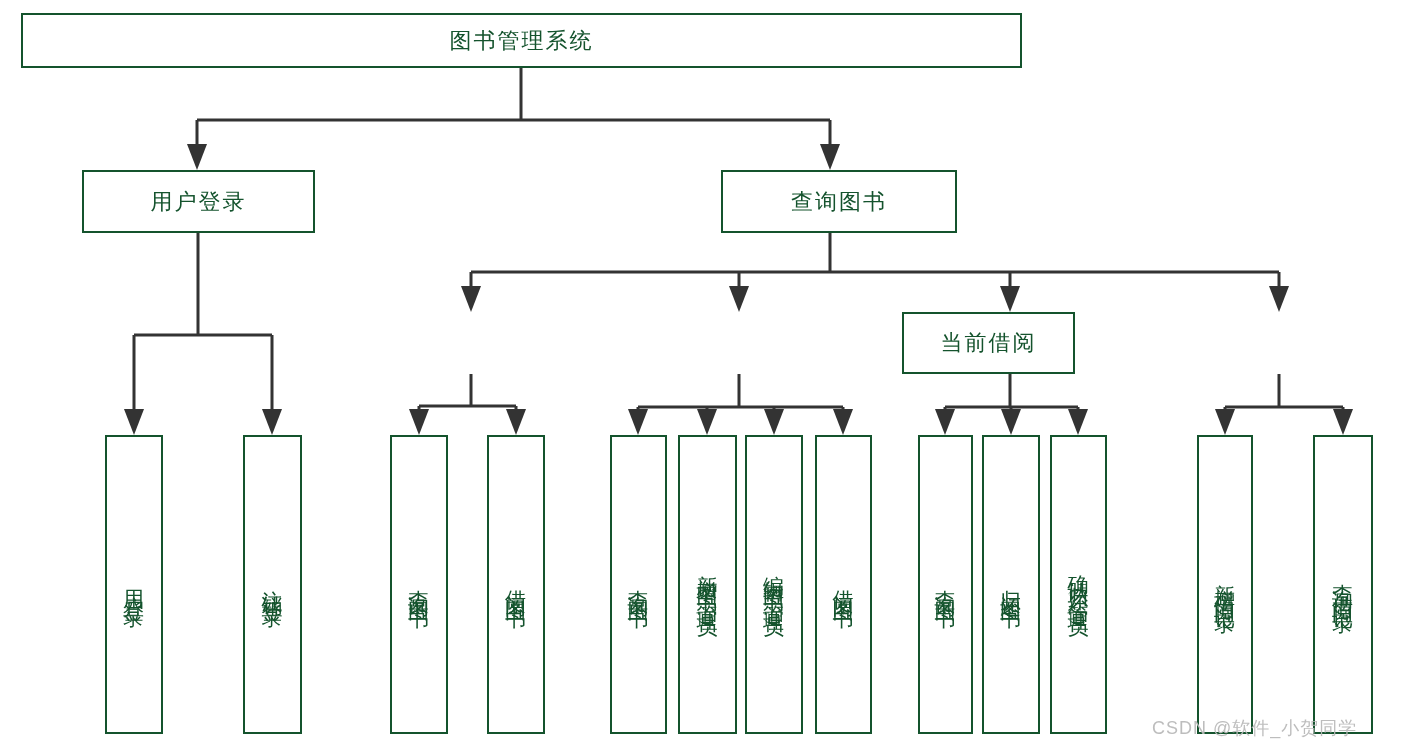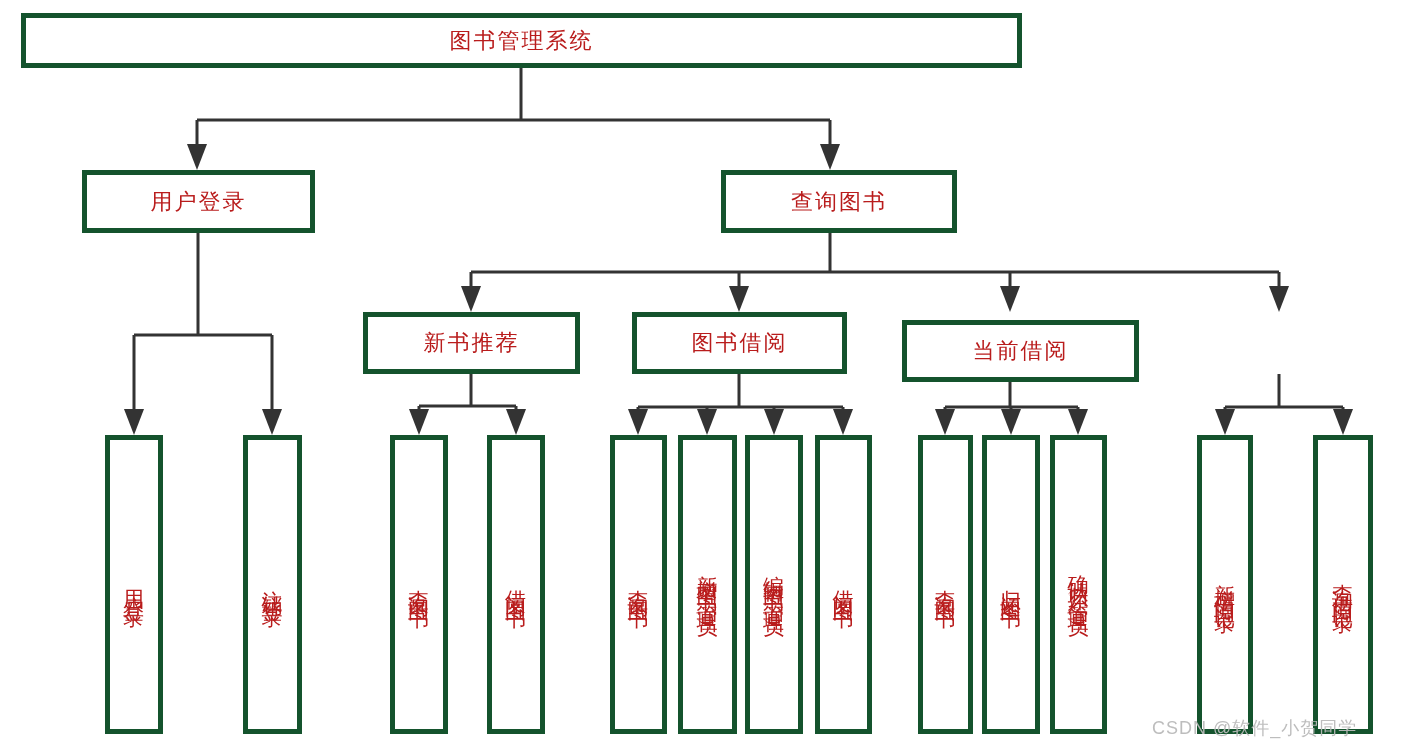--- a/index.html
+++ b/index.html
@@ -7,24 +7,24 @@
     position:relative;
     width:1405px;height:747px;
     background:#ffffff;
     font-family:"Liberation Sans","DejaVu Sans",sans-serif;
     overflow:hidden;
   }
   #wires{position:absolute;left:0;top:0;width:1405px;height:747px;}
   .node{
     position:absolute;
     box-sizing:border-box;
-    border:5px solid #14532d;
+    border:2px solid #14532d;
     background:#ffffff;
     display:flex;align-items:center;justify-content:center;
-    color:#b91c1c;
+    color:#14532d;
     font-size:22px;
     letter-spacing:2px;
     text-align:center;
   }
   .leaf{
     font-size:21px;
   }
   .leaf .vtext{
     writing-mode:vertical-rl;
     text-orientation:mixed;
@@ -91,27 +91,21 @@
     <span>图书管理系统</span>
   </div>
 
   <div class="node" style="left:82px;top:170px;width:233px;height:63px;">
     <span>用户登录</span>
   </div>
   <div class="node" style="left:721px;top:170px;width:236px;height:63px;">
     <span>查询图书</span>
   </div>
 
-  <div class="node" style="left:363px;top:312px;width:217px;height:62px;">
-    <span>新书推荐</span>
-  </div>
-  <div class="node" style="left:632px;top:312px;width:215px;height:62px;">
-    <span>图书借阅</span>
-  </div>
-  <div class="node" style="left:902px;top:312px;width:237px;height:62px;margin-top:8px;">
+  <div class="node" style="left:902px;top:312px;width:173px;height:62px;">
     <span>当前借阅</span>
   </div>
 
   <div class="node leaf" style="left:105px;top:435px;width:58px;height:299px;">
     <span class="vtext">用户登录</span>
   </div>
   <div class="node leaf" style="left:243px;top:435px;width:59px;height:299px;">
     <span class="vtext">注销登录</span>
   </div>
 

